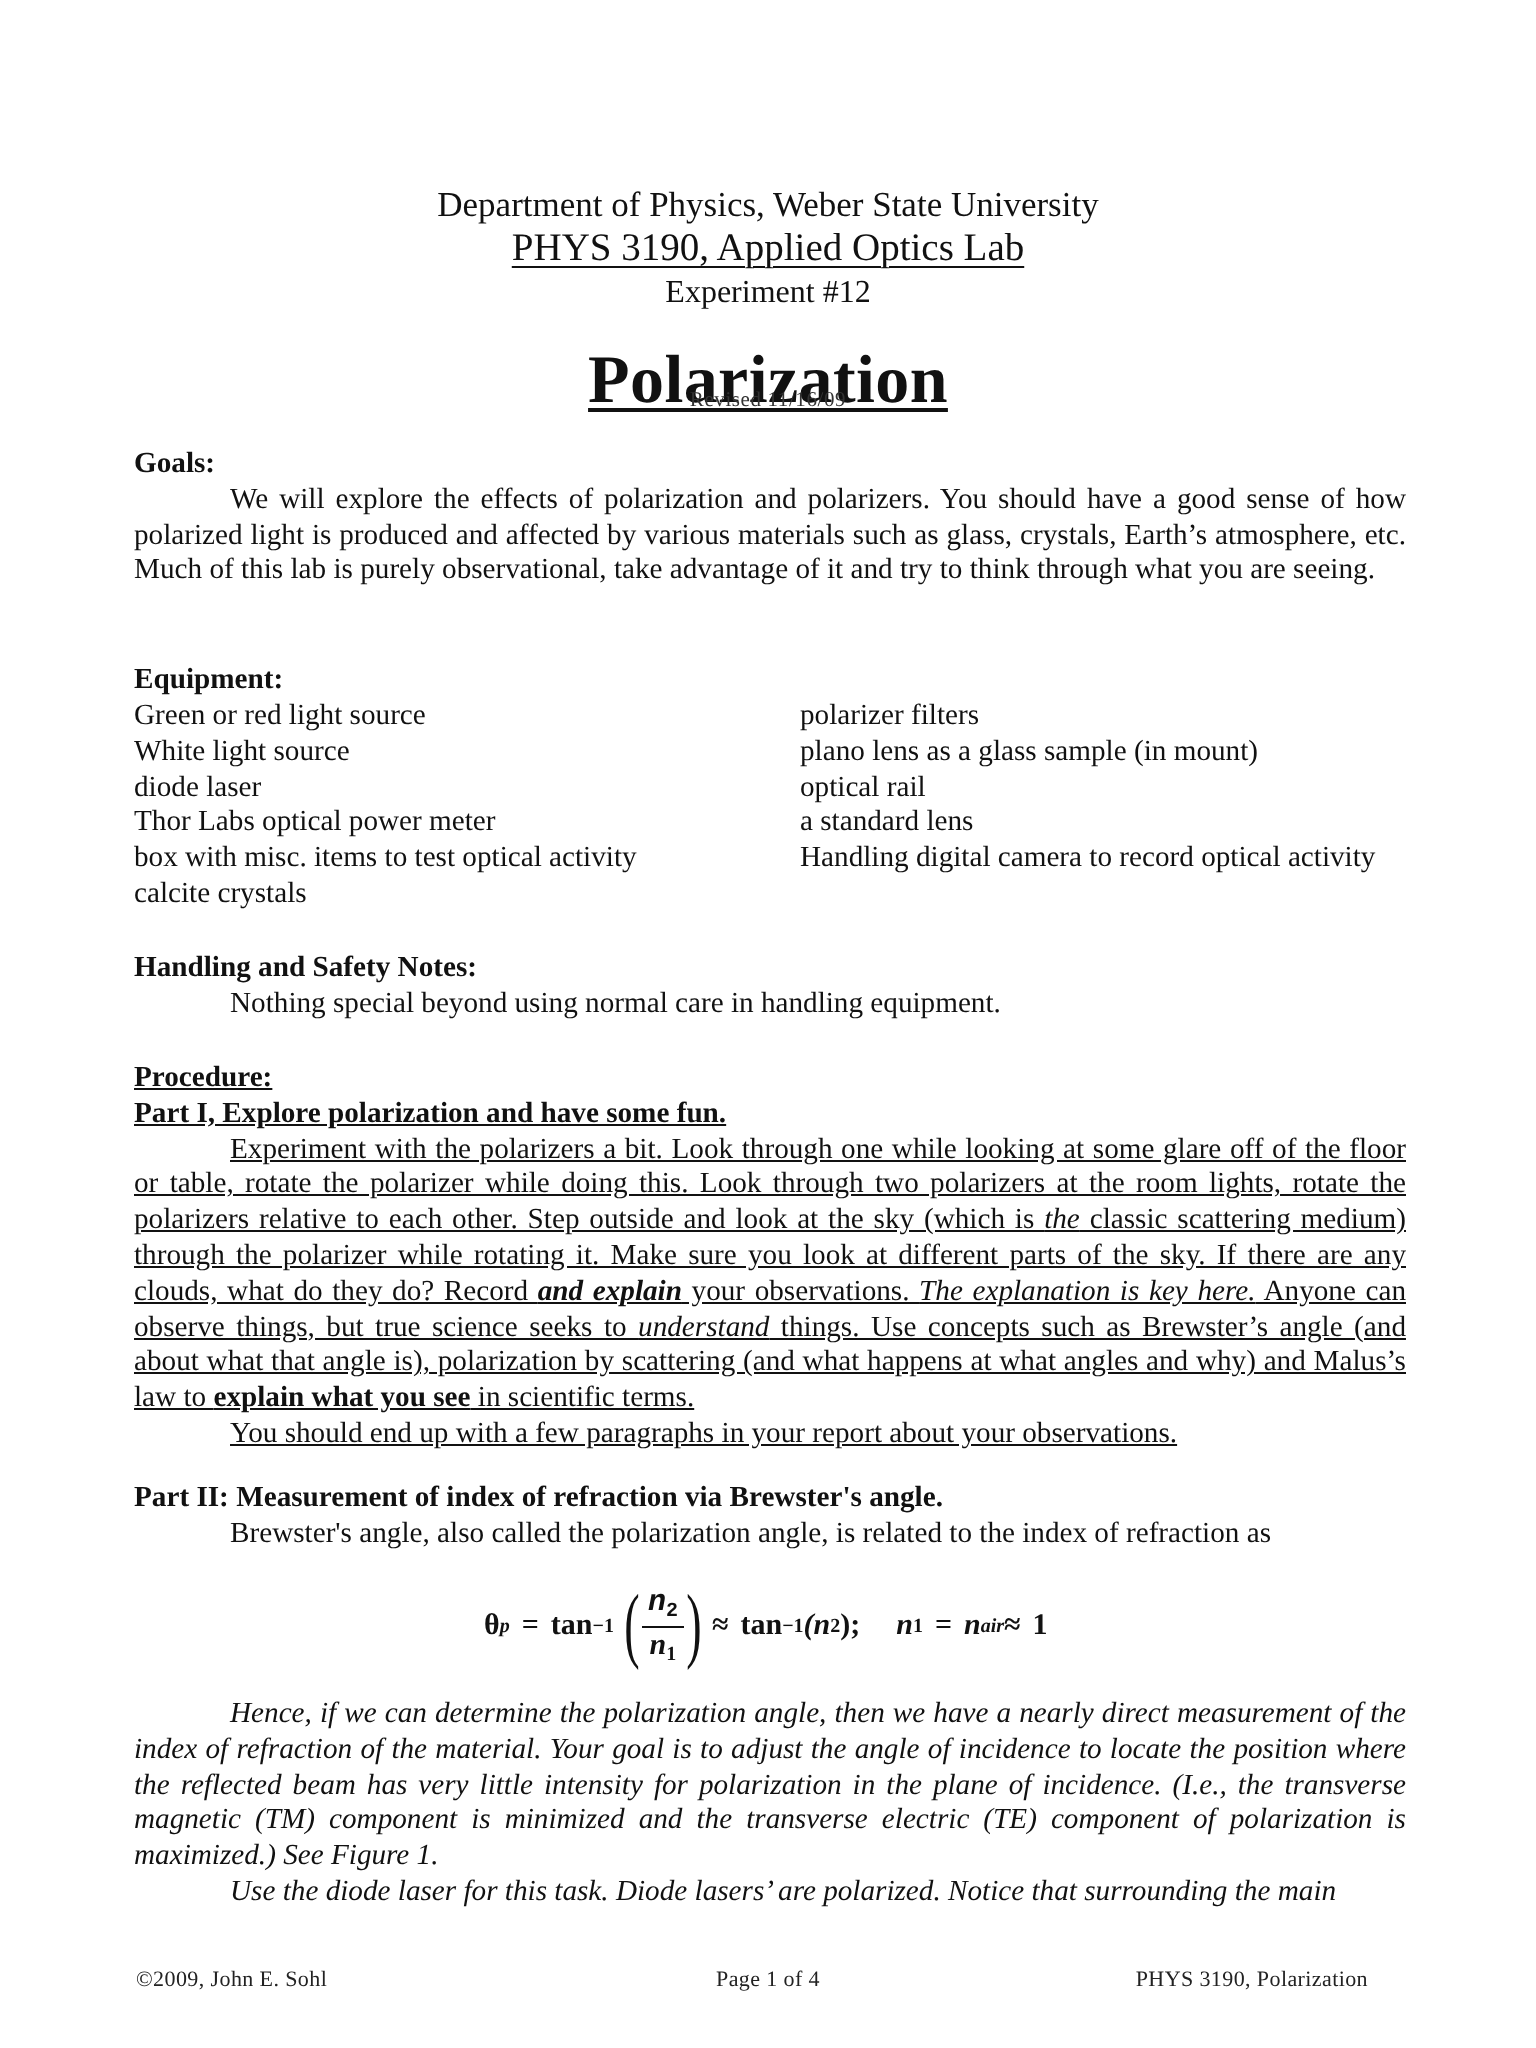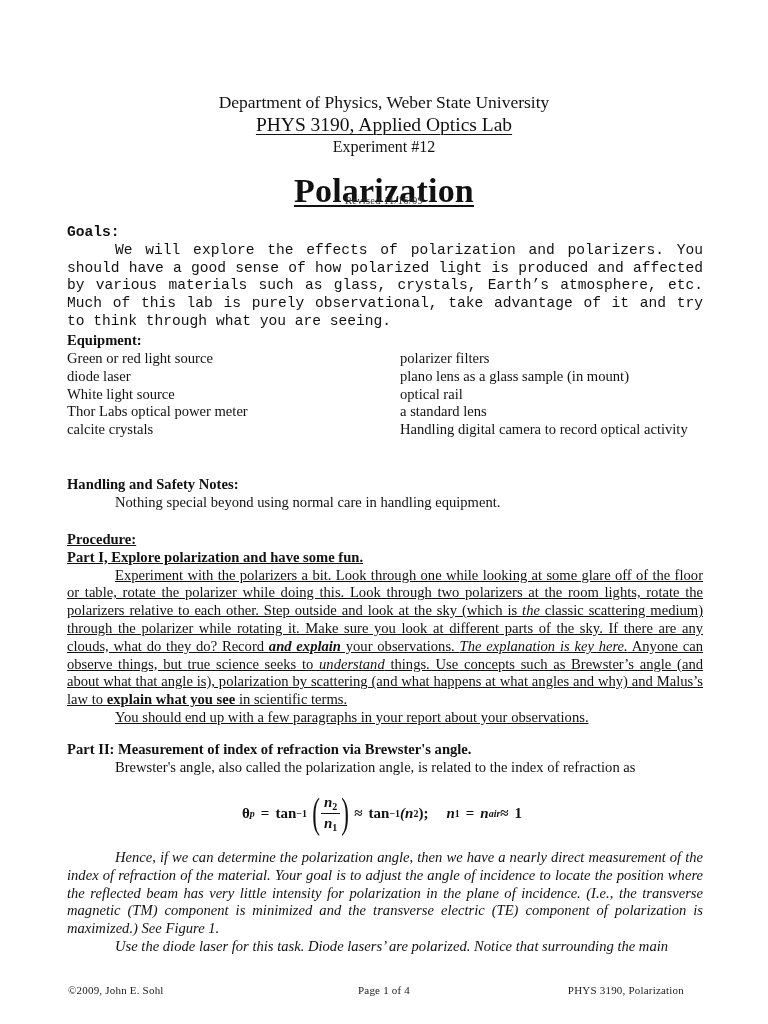--- a/index.html
+++ b/index.html
@@ -76,21 +76,21 @@
     transform: scaleX(0.55);
     display: inline-block;
     margin: 0 -4px;
   }
   .frac {
     display: inline-flex;
     flex-direction: column;
     align-items: center;
     margin: 0 2px;
   }
-  .frac .num { border-bottom: 1.5px solid #111; padding: 0 3px 1px 3px; }
+  .frac .num { border-bottom: 1.5px solid #111; padding: 0 3px 1px 3px; font-family: Liberation Mono, monospace; }
   .frac .den { padding-top: 1px; }
   .gap { display: inline-block; width: 6px; }
   .gap-lg { display: inline-block; width: 18px; }
 
   .footer {
     position: absolute;
     top: 936px;
     font-size: 11px;
     color: #222;
     letter-spacing: 0.2px;
@@ -104,34 +104,35 @@
 <body>
 
 <div class="page">
 
   <div class="abs center dept">Department of Physics, Weber State University</div>
   <div class="abs center course"><span>PHYS 3190, Applied Optics Lab</span></div>
   <div class="abs center exp">Experiment #12</div>
   <div class="abs center title"><span>Polarization</span></div>
   <div class="abs center revised">Revised 11/16/09</div>
 
-  <div class="body-text" style="top:176px;font-family:Liberation Mono, monospace;">
+  <div class="body-text" style="top:176px;">
     <div class="h">Goals:</div>
     <div class="p">We will explore the effects of polarization and polarizers. You should have a good sense of how polarized light is produced and affected by various materials such as glass, crystals, Earth’s atmosphere, etc. Much of this lab is purely observational, take advantage of it and try to think through what you are seeing.</div>
   </div>
 
   <div class="body-text" style="top:284px;">
     <div class="h">Equipment:</div>
   </div>
   <div class="equip-grid">
     <div class="equip-col-left">
       <div>Green or red light source</div>
+      <div>White light source</div>
       <div>diode laser</div>
-      <div>White light source</div>
       <div>Thor Labs optical power meter</div>
+      <div>box with misc. items to test optical activity</div>
       <div>calcite crystals</div>
     </div>
     <div class="equip-col-right">
       <div>polarizer filters</div>
       <div>plano lens as a glass sample (in mount)</div>
       <div>optical rail</div>
       <div>a standard lens</div>
       <div>Handling digital camera to record optical activity</div>
     </div>
   </div>

